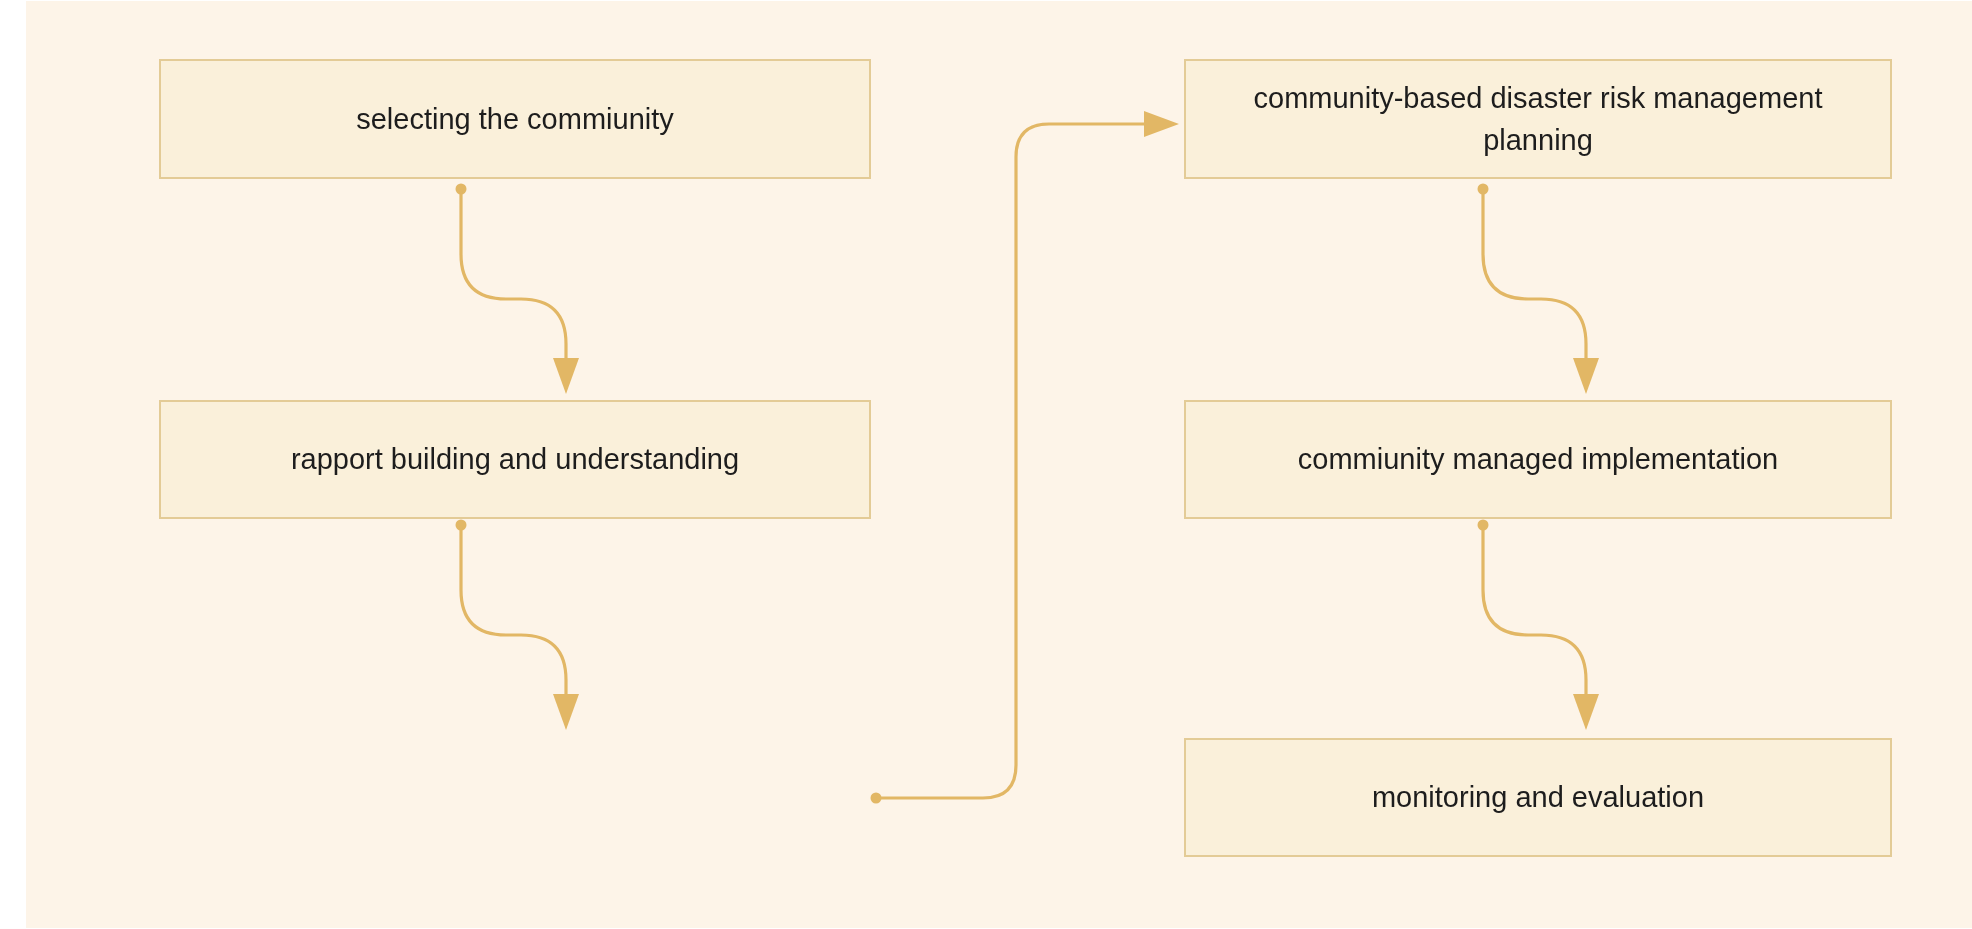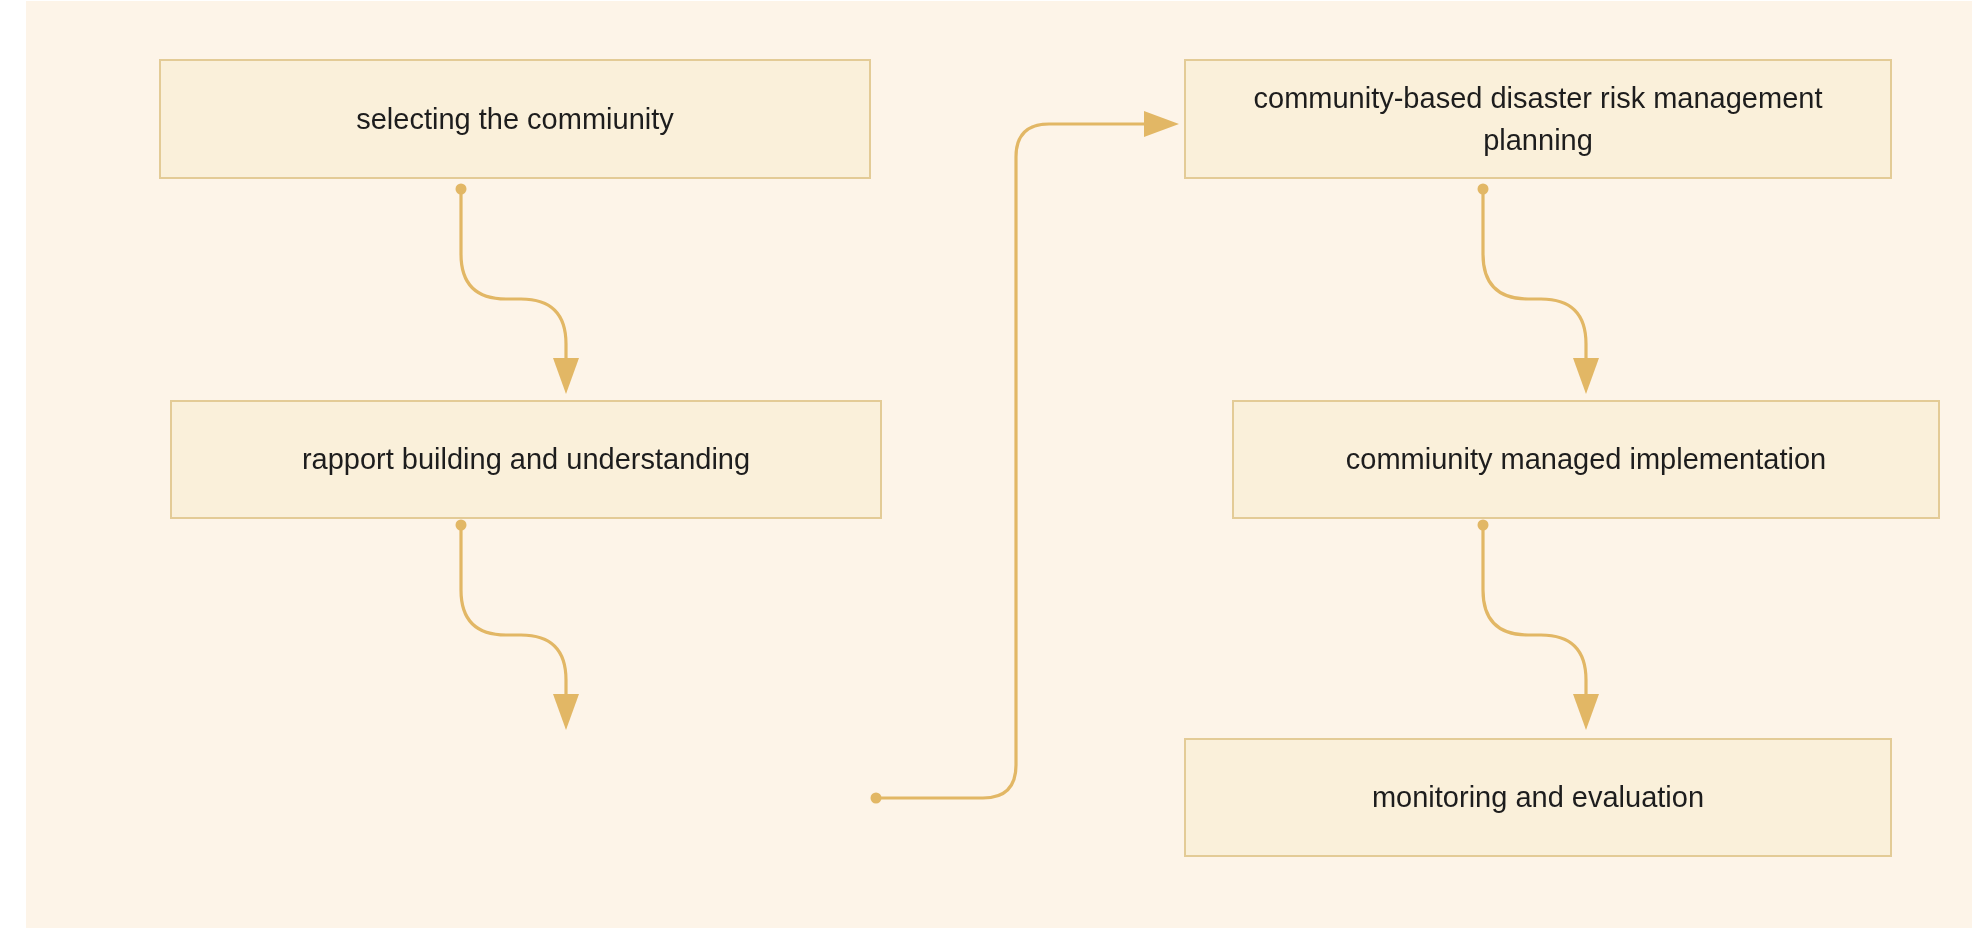--- a/index.html
+++ b/index.html
@@ -34,25 +34,25 @@
     align-items: center;
     justify-content: center;
     text-align: center;
     font-size: 29px;
     line-height: 1.45;
     color: #1d1d1d;
     padding: 0 46px;
   }
   
   .n1 { left: 133px; top:  58px; width: 712px; height: 120px; }
-  .n2 { left: 133px; top: 399px; width: 712px; height: 119px; margin-left: 11px; }
+  .n2 { left: 133px; top: 399px; width: 712px; height: 119px; }
   .n3 { left: 133px; top: 737px; width: 712px; height: 119px; }
   
   .n4 { left: 1158px; top:  58px; width: 708px; height: 120px; justify-content: center; }
-  .n5 { left: 1158px; top: 399px; width: 708px; height: 119px; margin-left: 48px; }
+  .n5 { left: 1158px; top: 399px; width: 708px; height: 119px; }
   .n6 { left: 1158px; top: 737px; width: 708px; height: 119px; }
   svg.connectors {
     position: absolute;
     left: 0;
     top: 0;
     width: 1972px;
     height: 929px;
     pointer-events: none;
   }
   .edge-path {

